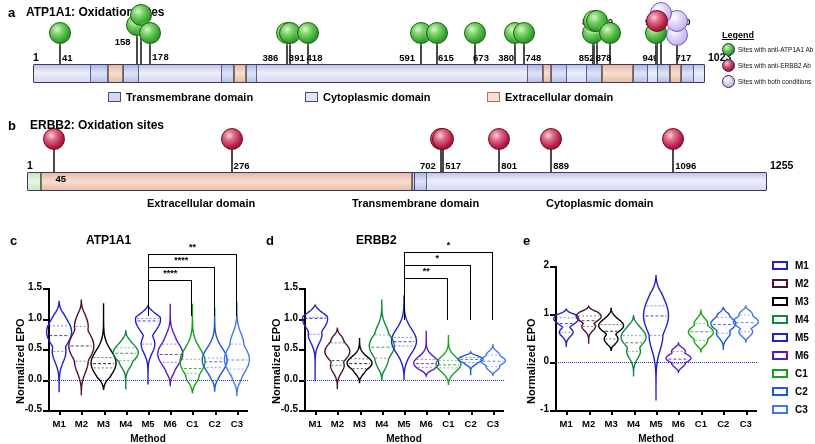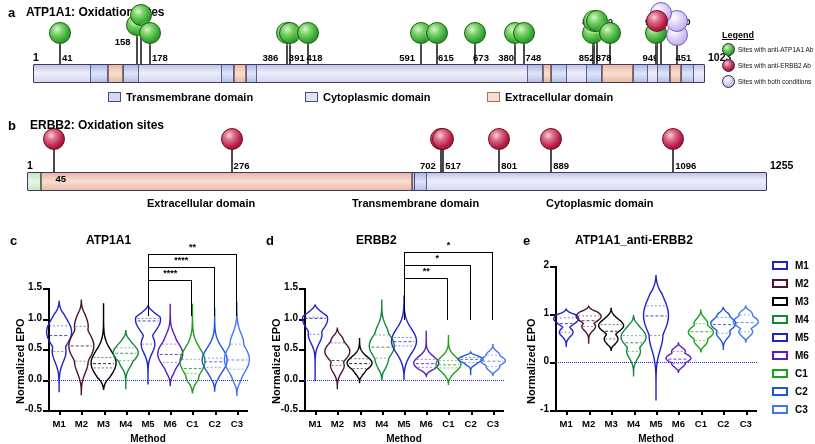--- a/index.html
+++ b/index.html
@@ -141,21 +141,21 @@
     <div class="ball green" title="41" style="left: 48.9326px; top: 22px; width: 22px; height: 22px; z-index: 10;"></div>
     <div class="site-num" style="left: 61.9326px; top: 52px;">41</div>
     <div class="stem" style="left: 135.789px; top: 34px; height: 30px; position: absolute; width: 2px; background: rgb(74, 74, 74);"></div>
     <div class="ball green" title="158" style="left: 125.789px; top: 14px; width: 22px; height: 22px; z-index: 11;"></div>
     <div class="site-num" style="left: 114.789px; top: 36px;">158</div>
     <div class="stem" style="left: 139.73px; top: 24px; height: 40px; position: absolute; width: 2px; background: rgb(74, 74, 74);"></div>
     <div class="ball green" title="164" style="left: 129.73px; top: 4px; width: 22px; height: 22px; z-index: 12;"></div>
     <div class="site-num" style="left: 131.73px; top: 10px;">164</div>
     <div class="stem" style="left: 148.927px; top: 42px; height: 22px; position: absolute; width: 2px; background: rgb(74, 74, 74);"></div>
     <div class="ball green" title="178" style="left: 138.927px; top: 22px; width: 22px; height: 22px; z-index: 13;"></div>
-    <div class="site-num" style="left: 151.927px; top: 52px;">178</div>
+    <div class="site-num" style="left: 151.927px; top: 52px; font-family: Liberation Mono, monospace;">178</div>
     <div class="stem" style="left: 285.56px; top: 42px; height: 22px; position: absolute; width: 2px; background: rgb(74, 74, 74);"></div>
     <div class="ball green" title="386" style="left: 275.56px; top: 22px; width: 22px; height: 22px; z-index: 14;"></div>
     <div class="site-num" style="left: 262.56px; top: 52px;">386</div>
     <div class="stem" style="left: 288.845px; top: 42px; height: 22px; position: absolute; width: 2px; background: rgb(74, 74, 74);"></div>
     <div class="ball green" title="391" style="left: 278.845px; top: 22px; width: 22px; height: 22px; z-index: 15;"></div>
     <div class="site-num" style="left: 288.845px; top: 52px;">391</div>
     <div class="stem" style="left: 306.581px; top: 42px; height: 22px; position: absolute; width: 2px; background: rgb(74, 74, 74);"></div>
     <div class="ball green" title="418" style="left: 296.581px; top: 22px; width: 22px; height: 22px; z-index: 16;"></div>
     <div class="site-num" style="left: 306.581px; top: 52px;">418</div>
     <div class="stem" style="left: 420.223px; top: 42px; height: 22px; position: absolute; width: 2px; background: rgb(74, 74, 74);"></div>
@@ -192,21 +192,21 @@
     <div class="ball red" title="950" style="left: 646.047px; top: 10px; width: 22px; height: 22px; z-index: 40;"></div>
     <div class="site-num" style="left: 645.047px; top: 16px;">950</div>
     <div class="stem" style="left: 659.988px; top: 22px; height: 42px; position: absolute; width: 2px; background: rgb(74, 74, 74);"></div>
     <div class="ball purple" title="956" style="left: 649.988px; top: 2px; width: 22px; height: 22px; z-index: 39;"></div>
     <div class="site-num" style="left: 654.988px; top: 6px;">956</div>
     <div class="stem" style="left: 675.754px; top: 30px; height: 34px; position: absolute; width: 2px; background: rgb(74, 74, 74);"></div>
     <div class="ball purple" title="980" style="left: 665.754px; top: 10px; width: 22px; height: 22px; z-index: 38;"></div>
     <div class="site-num" style="left: 674.754px; top: 16px;">980</div>
     <div class="stem" style="left: 676.411px; top: 44px; height: 20px; position: absolute; width: 2px; background: rgb(74, 74, 74);"></div>
     <div class="ball purple" title="981" style="left: 666.411px; top: 24px; width: 22px; height: 22px; z-index: 37;"></div>
-    <div class="site-num" style="left: 675.411px; top: 52px;">451</div>
+    <div class="site-num" style="left: 675.411px; top: 52px;">717</div>
   </div>
 
 <div class="domlegend" style="left:108px; top:91px;">
   <div class="sw tm"></div>
   <span>Transmembrane domain</span>
 </div>
 <div class="domlegend" style="left:305px; top:91px;">
   <div class="sw cyto"></div>
   <span>Cytoplasmic domain</span>
 </div>
@@ -453,21 +453,20 @@
     <div class="sig-bar" style="left: 148px; top: 24px; width: 88.8889px; height: 68px;">
       <div class="h"></div>
       <div class="vl" style="height:68px;"></div>
       <div class="vr" style="height:68px;"></div>
     </div>
     <div class="sig-lbl" style="left: 172.444px; top: 12px; width: 40px;">*</div>
   </div>
 
 <div class="panel-letter" style="left:523px; top:233px;">e</div>
 <div id="chart-e" class="chart" style="left:513px; top:228px; width:258px; height:216px;">
-    <div class="panel-title" style="left: 62px; top: 5px;">ATP1A1_anti-ERBB2</div>
     <div class="axis-line" style="left: 42px; top: 38px; width: 2px; height: 144px;"></div>
     <div class="axis-line" style="left: 42px; top: 182px; width: 202px; height: 2px;"></div>
     <div class="axis-line" style="left: 37px; top: 182px; width: 5px; height: 2px;"></div>
     <div class="ytick-lbl" style="left: 0px; top: 175px; width: 36px;">-1</div>
     <div class="axis-line" style="left: 37px; top: 134px; width: 5px; height: 2px;"></div>
     <div class="ytick-lbl" style="left: 0px; top: 127px; width: 36px;">0</div>
     <div class="axis-line" style="left: 37px; top: 86px; width: 5px; height: 2px;"></div>
     <div class="ytick-lbl" style="left: 0px; top: 79px; width: 36px;">1</div>
     <div class="axis-line" style="left: 37px; top: 38px; width: 5px; height: 2px;"></div>
     <div class="ytick-lbl" style="left: 0px; top: 31px; width: 36px;">2</div>

